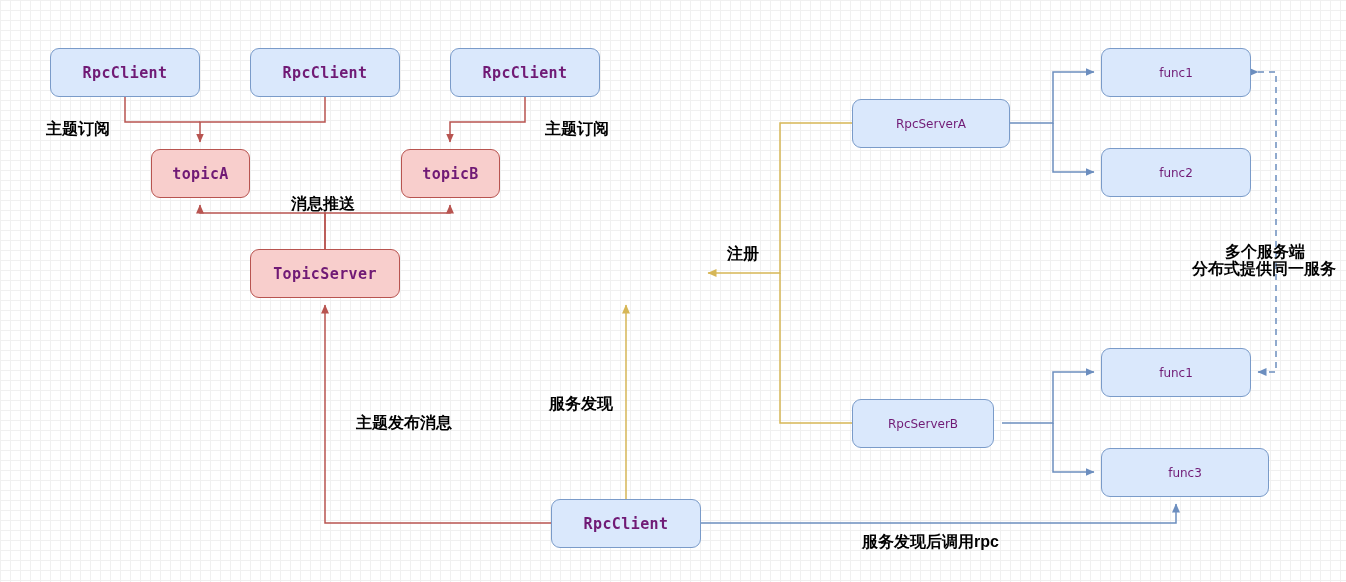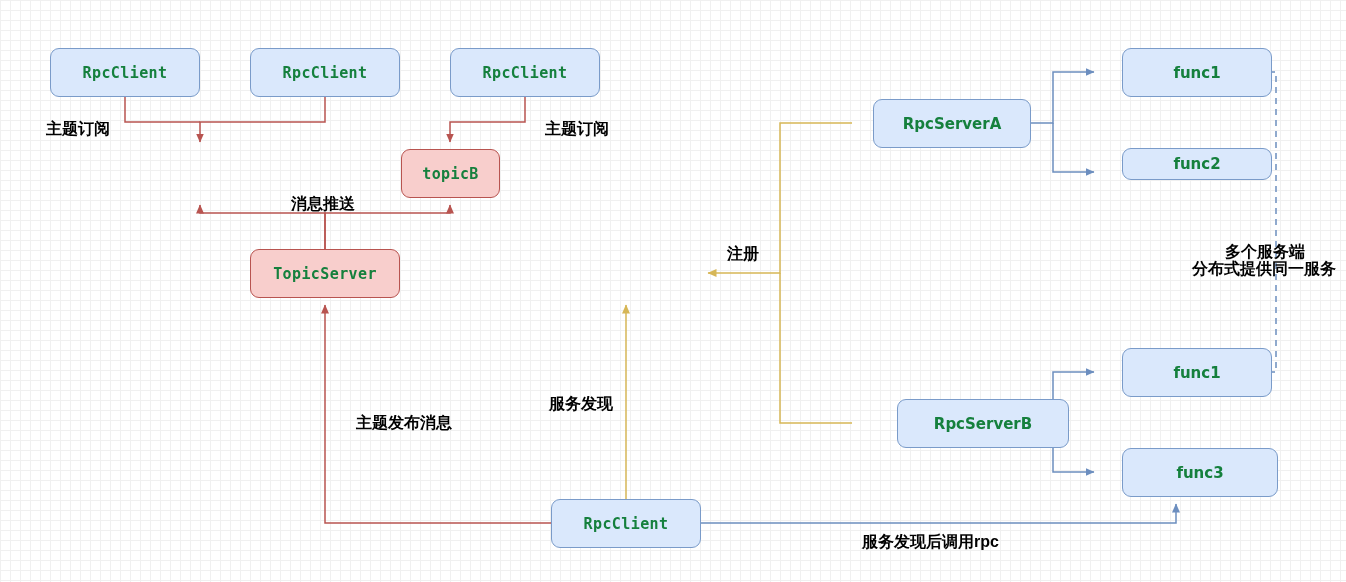--- a/index.html
+++ b/index.html
@@ -23,28 +23,28 @@
   }
   svg#edges{position:absolute;left:0;top:0;width:1346px;height:582px;}
   .node{
     position:absolute;
     box-sizing:border-box;
     border-radius:9px;
     display:flex;align-items:center;justify-content:center;
     font-family:"DejaVu Sans Mono","Liberation Mono",monospace;
     font-size:15px;
     font-weight:700;
-    color:#15803d;
+    color:#701a75;
     letter-spacing:0.4px;
     white-space:nowrap;
   }
   .node.blue{background:#dae8fc;border:1.4px solid #7a9bc9;}
   .node.pink{background:#f8cecc;border:1.4px solid #b85450;}
   .node.amber{background:#ffe6ab;border:1.4px solid #d6b656;}
-  .node.sans{font-family:"DejaVu Sans","Liberation Sans",sans-serif;font-size:15px;font-weight:700;letter-spacing:0;margin-left:21px;}
+  .node.sans{font-family:"DejaVu Sans","Liberation Sans",sans-serif;font-size:12px;font-weight:400;letter-spacing:0;}
   .elabel{
     position:absolute;
     font-family:Liberation Sans, sans-serif;
     font-size:16px;
     font-weight:700;
     color:#000000;
     white-space:nowrap;
     line-height:17px;
   }
   .elabel.center{text-align:left;}
@@ -93,31 +93,32 @@
       <path d="M701,523 L1176,523 L1176,504" stroke="#6c8ebf" marker-end="url(#ah-blue)"></path>
 
       <path d="M1258,72 L1276,72 L1276,372 L1258,372" stroke="#6c8ebf" stroke-dasharray="6 5" marker-start="url(#ah-blue)" marker-end="url(#ah-blue)"></path>
     </g>
   </svg>
 
   <div class="node blue" style="left:50px;top:48px;width:150px;height:49px;">RpcClient</div>
   <div class="node blue" style="left:250px;top:48px;width:150px;height:49px;">RpcClient</div>
   <div class="node blue" style="left:450px;top:48px;width:150px;height:49px;">RpcClient</div>
 
+  <div class="node pink" style="left:151px;top:149px;width:99px;height:49px;">topicA</div>
   <div class="node pink" style="left:401px;top:149px;width:99px;height:49px;">topicB</div>
 
   <div class="node pink" style="left:250px;top:249px;width:150px;height:49px;">TopicServer</div>
 
   <div class="node blue sans" style="left:852px;top:99px;width:158px;height:49px;">RpcServerA</div>
-  <div class="node blue sans" style="left:876px;top:399px;width:172px;height:49px;">RpcServerB</div>
+  <div class="node blue sans" style="left:852px;top:399px;width:142px;height:49px;">RpcServerB</div>
 
   <div class="node blue sans" style="left:1101px;top:48px;width:150px;height:49px;">func1</div>
-  <div class="node blue sans" style="left:1101px;top:148px;width:150px;height:32px;">func2</div>
+  <div class="node blue sans" style="left:1101px;top:148px;width:150px;height:49px;">func2</div>
   <div class="node blue sans" style="left:1101px;top:348px;width:150px;height:49px;">func1</div>
-  <div class="node blue sans" style="left:1101px;top:448px;width:156px;height:49px;">func3</div>
+  <div class="node blue sans" style="left:1101px;top:448px;width:168px;height:49px;">func3</div>
 
   <div class="node blue" style="left:551px;top:499px;width:150px;height:49px;">RpcClient</div>
 
   <div class="elabel" style="left:46px;top:120px;">主题订阅</div>
   <div class="elabel" style="left:545px;top:120px;">主题订阅</div>
   <div class="elabel" style="left:291px;top:195px;">消息推送</div>
   <div class="elabel" style="left:727px;top:245px;">注册</div>
   <div class="elabel" style="left:356px;top:414px;">主题发布消息</div>
   <div class="elabel" style="left:549px;top:395px;">服务发现</div>
   <div class="elabel" style="left:862px;top:533px;">服务发现后调用rpc</div>

